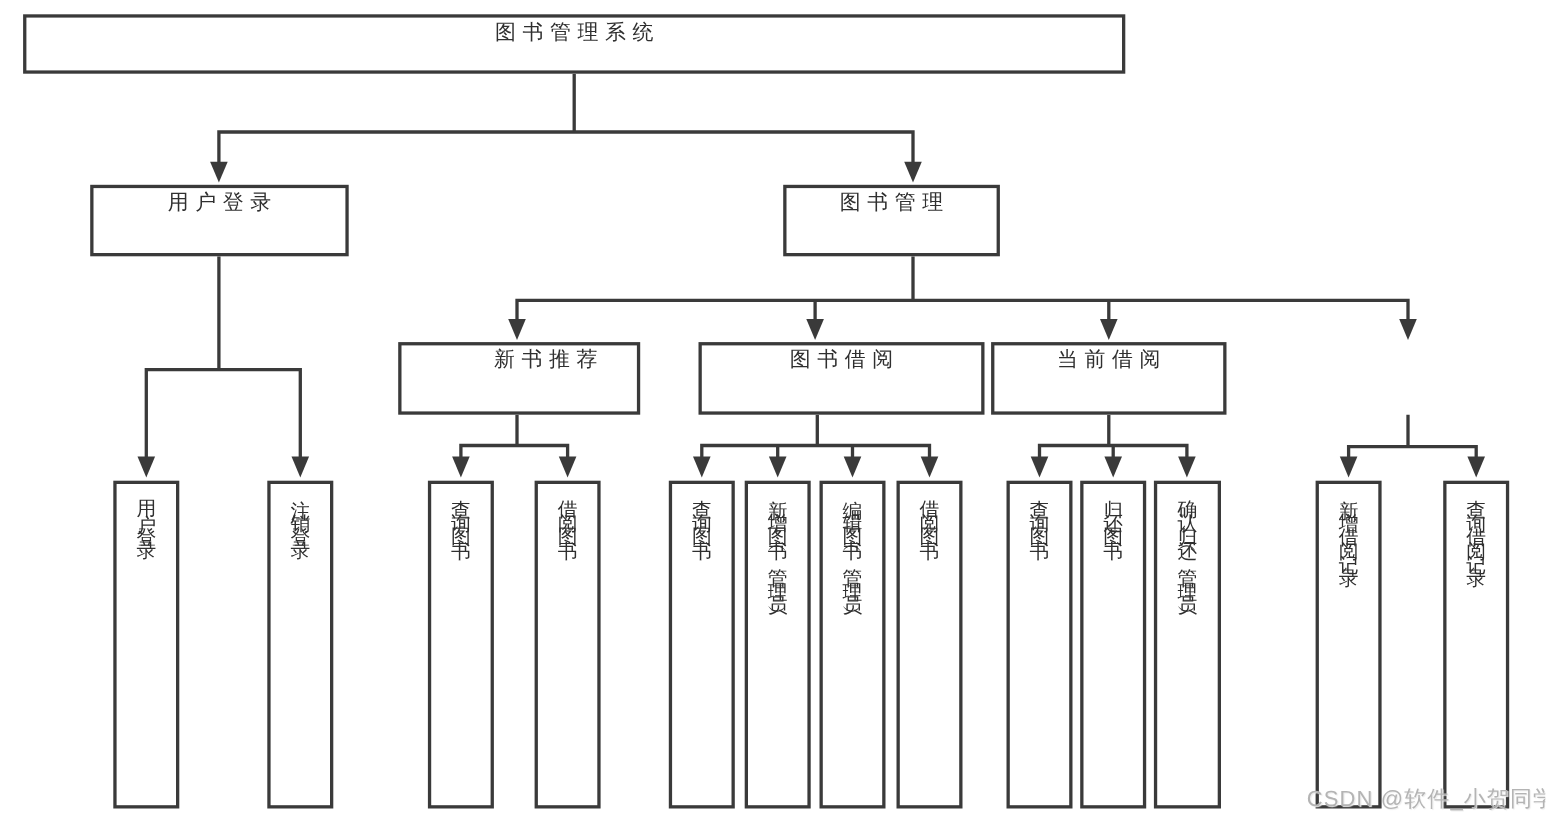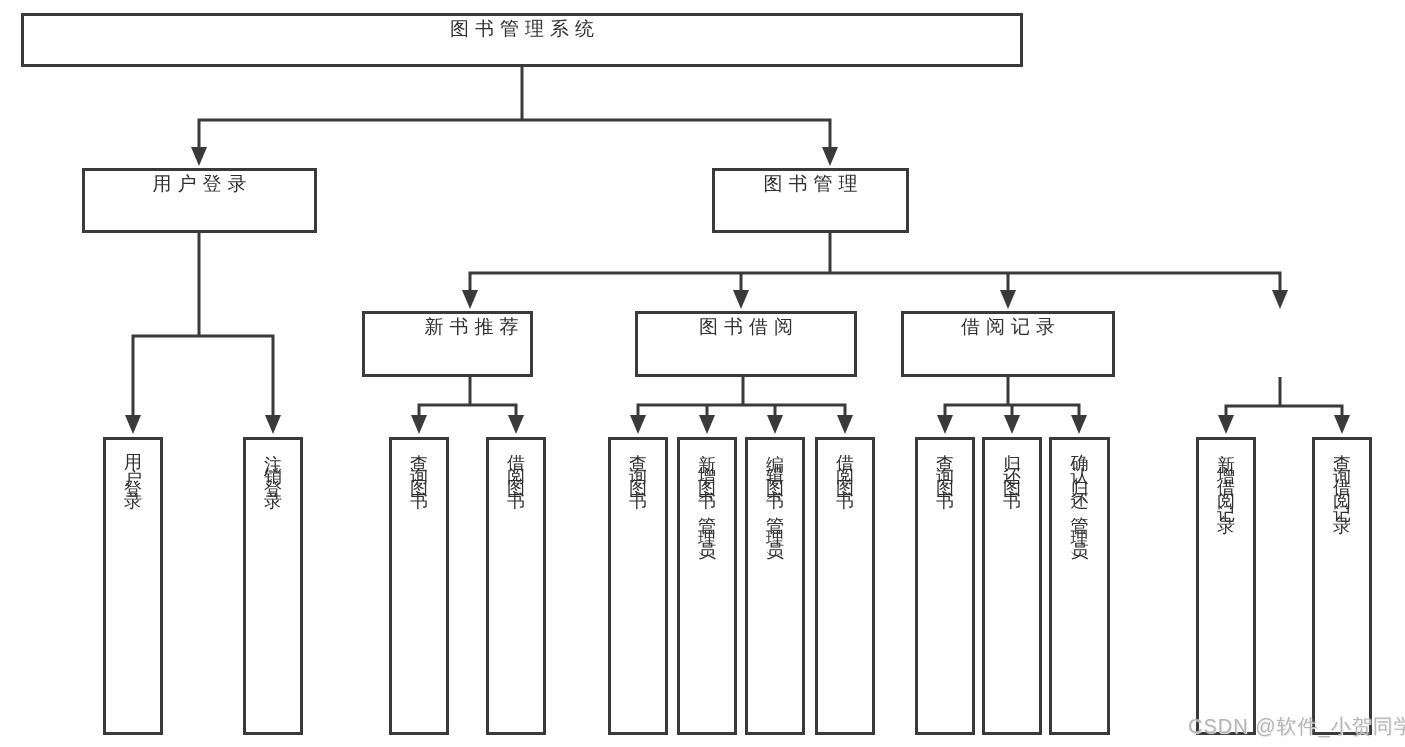--- a/index.html
+++ b/index.html
@@ -27,22 +27,22 @@
   .vlabel{
     writing-mode:vertical-rl; text-orientation:mixed;
     font-size:18px; letter-spacing:12.5px; line-height:1;
     color:var(--text); white-space:nowrap;
   }
   .root{left:21px; top:13px; width:1002px; height:54px;}
   .l2{top:168px; height:65px;}
   #n-user-login{left:82px; width:235px;}
   #n-book-mgmt{left:712px; width:197px;}
   .l3{top:311px; height:66px;}
-  #n-new-books{left:362px; width:171px;padding-left:48px;}
-  #n-book-borrow{left:635px; width:222px;}
+  #n-new-books{left:362px; width:220px;padding-left:48px;}
+  #n-book-borrow{left:635px; width:260px;}
   #n-current-borrow{left:901px; width:214px;}
   #n-borrow-records{left:1172px; width:215px;}
   .leaf{top:437px; width:60px; height:298px;}
   #lf-login{left:103px;}
   #lf-logout{left:243px;}
   #lf-nb-query{left:389px;}
   #lf-nb-borrow{left:486px;}
   #lf-bb-query{left:608px;}
   #lf-bb-add{left:677px;}
   #lf-bb-edit{left:745px;}
@@ -117,21 +117,21 @@
     <span class="hlabel">图书管理</span>
   </div>
 
   <div class="box l3" id="n-new-books">
     <span class="hlabel">新书推荐</span>
   </div>
   <div class="box l3" id="n-book-borrow">
     <span class="hlabel">图书借阅</span>
   </div>
   <div class="box l3" id="n-current-borrow">
-    <span class="hlabel">借阅记录</span>
+    <span class="hlabel">当前借阅</span>
   </div>
 
   <div class="box leaf" id="lf-login">
     <span class="vlabel">用户登录</span>
   </div>
   <div class="box leaf" id="lf-logout">
     <span class="vlabel">注销登录</span>
   </div>
   <div class="box leaf" id="lf-nb-query">
     <span class="vlabel">查询图书</span>

